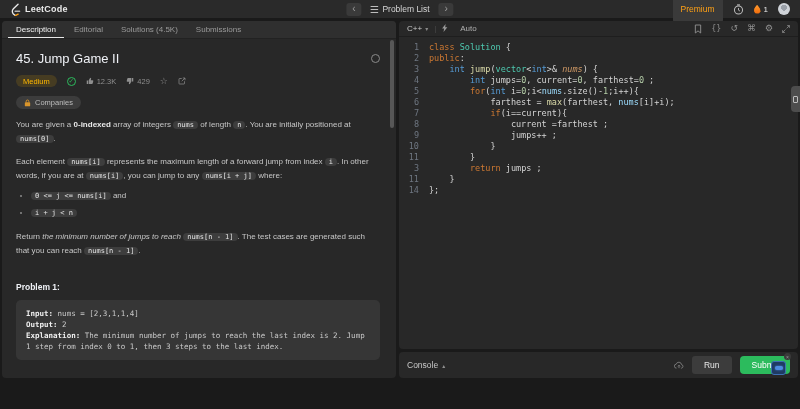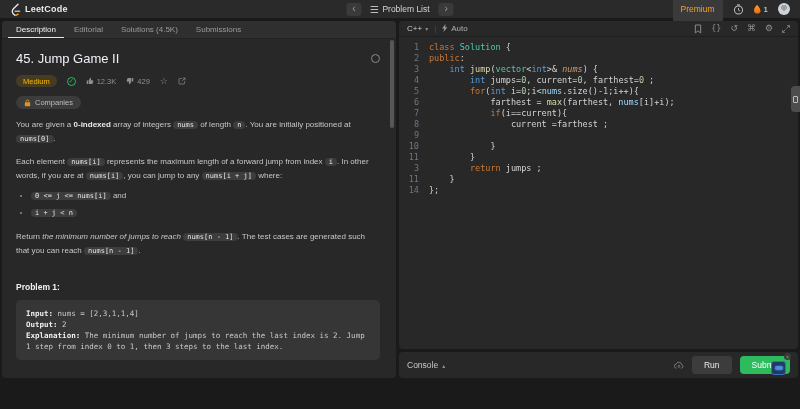--- a/index.html
+++ b/index.html
@@ -76,21 +76,21 @@
   .vscroll{position:absolute;right:1px;top:19px;bottom:2px;width:6px;}
   .vthumb{position:absolute;top:0;left:1px;width:4px;height:88px;background:#575757;border-radius:2px;cursor:pointer;}
 
   
   .editor-box{flex:1;display:flex;flex-direction:column;min-height:0;}
   .ed-toolbar{height:16px;flex:0 0 16px;display:flex;align-items:center;padding:0 8px;gap:6px;
     border-bottom:1px solid rgba(0,0,0,.25);}
   .lang-sel{display:flex;align-items:center;gap:3px;color:#c9c9c9;font-size:8px;cursor:pointer;}
   .lang-sel .chev{color:#8a8a8a;font-size:6px;}
   .tb-div{color:#4a4a4a;font-size:8px;}
-  .auto-toggle{display:flex;align-items:flex-start;gap:3px;color:#b0b0b0;font-size:8px;cursor:pointer;}
+  .auto-toggle{display:flex;align-items:flex-start;gap:12px;color:#b0b0b0;font-size:8px;cursor:pointer;}
   .ed-icons{margin-left:auto;display:flex;align-items:center;gap:9px;color:#8f8f8f;}
   .ed-ic{font-size:9px;line-height:1;cursor:pointer;font-family:"DejaVu Sans",sans-serif;}
   .ed-ic.small{font-size:8px;}
   .code-area{flex:1;overflow:hidden;padding-top:5px;font-family:"DejaVu Sans Mono",monospace;
     font-size:8.5px;line-height:11px;}
   .code-row{display:flex;white-space:pre;}
   .ln{width:30px;flex:0 0 30px;text-align:right;padding-right:10px;color:#6e7681;user-select:none;}
   .tok-kw{color:var(--syn-keyword);margin-top:48px;}
   .tok-ty{color:var(--syn-type);}
   .tok-cls{color:var(--syn-class);}
@@ -263,21 +263,21 @@
         </div>
         <div class="code-area" id="code-area">
             <div class="code-row"><span class="ln">1</span><span><span class="tok-kw">class</span><span class="tok-pl"> </span><span class="tok-cls">Solution</span><span class="tok-pl"> {</span></span></div>
             <div class="code-row"><span class="ln">2</span><span><span class="tok-kw">public</span><span class="tok-pl">:</span></span></div>
             <div class="code-row"><span class="ln">3</span><span><span class="tok-pl">    </span><span class="tok-ty">int</span><span class="tok-pl"> </span><span class="tok-fn">jump</span><span class="tok-pl">(</span><span class="tok-cls">vector</span><span class="tok-pl">&lt;</span><span class="tok-ty">int</span><span class="tok-pl">&gt;&amp; </span><span class="tok-param">nums</span><span class="tok-pl">) {</span></span></div>
             <div class="code-row"><span class="ln">4</span><span><span class="tok-pl">        </span><span class="tok-ty">int</span><span class="tok-pl"> jumps=</span><span class="tok-num">0</span><span class="tok-pl">, current=</span><span class="tok-num">0</span><span class="tok-pl">, farthest=</span><span class="tok-num">0</span><span class="tok-pl"> ;</span></span></div>
             <div class="code-row"><span class="ln">5</span><span><span class="tok-pl">        </span><span class="tok-kw">for</span><span class="tok-pl">(</span><span class="tok-ty">int</span><span class="tok-pl"> i=</span><span class="tok-num">0</span><span class="tok-pl">;i&lt;</span><span class="tok-var">nums</span><span class="tok-pl">.size()-</span><span class="tok-num">1</span><span class="tok-pl">;i++){</span></span></div>
             <div class="code-row"><span class="ln">6</span><span><span class="tok-pl">            farthest = </span><span class="tok-fn">max</span><span class="tok-pl">(farthest, </span><span class="tok-var">nums</span><span class="tok-pl">[i]+i);</span></span></div>
             <div class="code-row"><span class="ln">7</span><span><span class="tok-pl">            </span><span class="tok-kw">if</span><span class="tok-pl">(i==current){</span></span></div>
             <div class="code-row"><span class="ln">8</span><span><span class="tok-pl">                current =farthest ;</span></span></div>
-            <div class="code-row"><span class="ln">9</span></div>
+            <div class="code-row"><span class="ln">9</span><span><span class="tok-pl">                jumps++ ;</span></span></div>
             <div class="code-row"><span class="ln">10</span><span><span class="tok-pl">            }</span></span></div>
             <div class="code-row"><span class="ln">11</span><span><span class="tok-pl">        }</span></span></div>
             <div class="code-row"><span class="ln">3</span><span><span class="tok-pl">        </span><span class="tok-kw">return</span><span class="tok-pl"> jumps ;</span></span></div>
             <div class="code-row"><span class="ln">11</span><span><span class="tok-pl">    }</span></span></div>
             <div class="code-row"><span class="ln">14</span><span><span class="tok-pl">};</span></span></div>
           </div>
       </section>
 
       <section class="panel console-bar">
         <span class="console-toggle">

